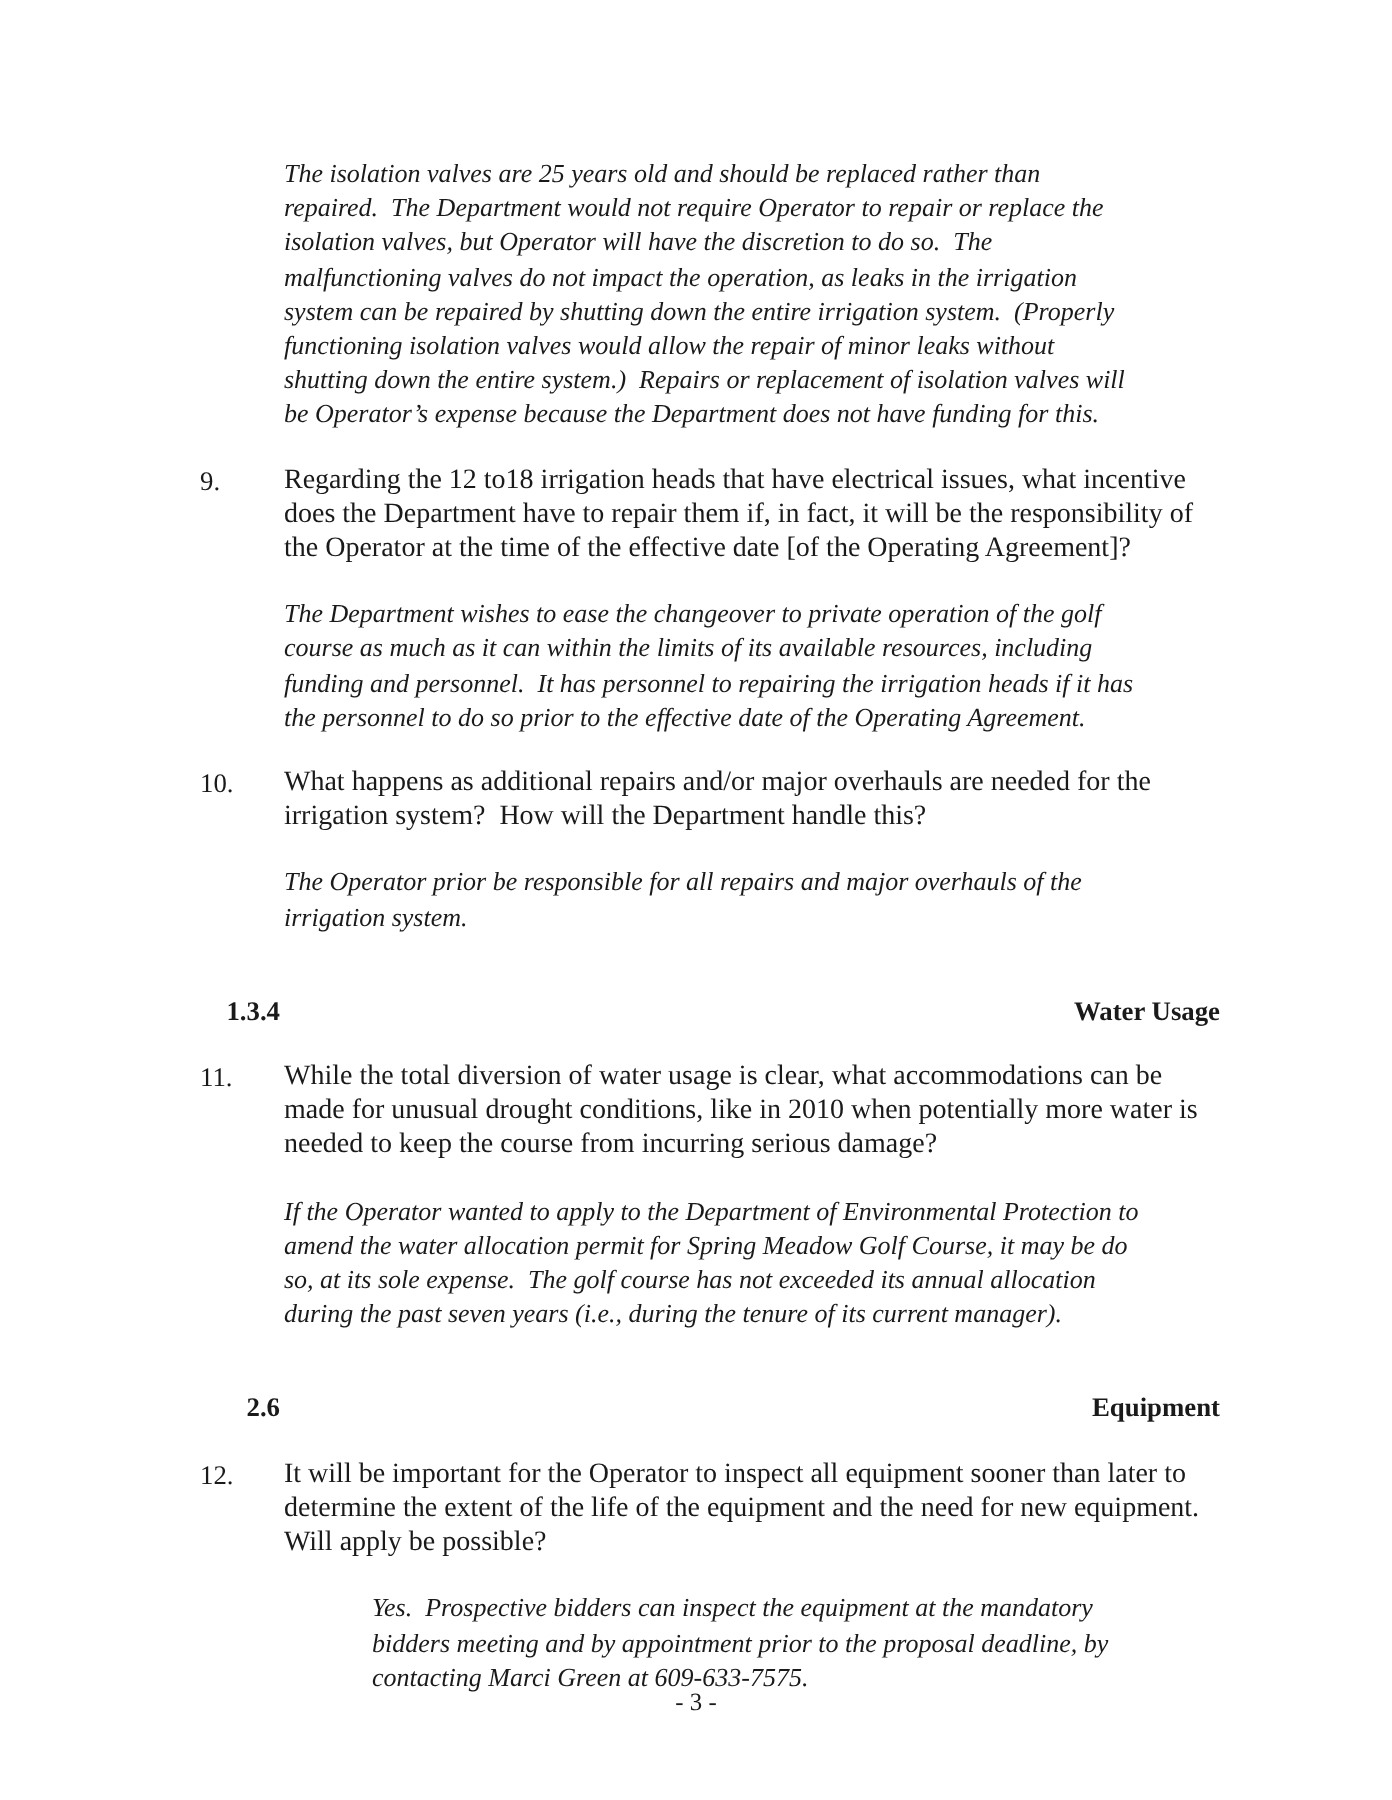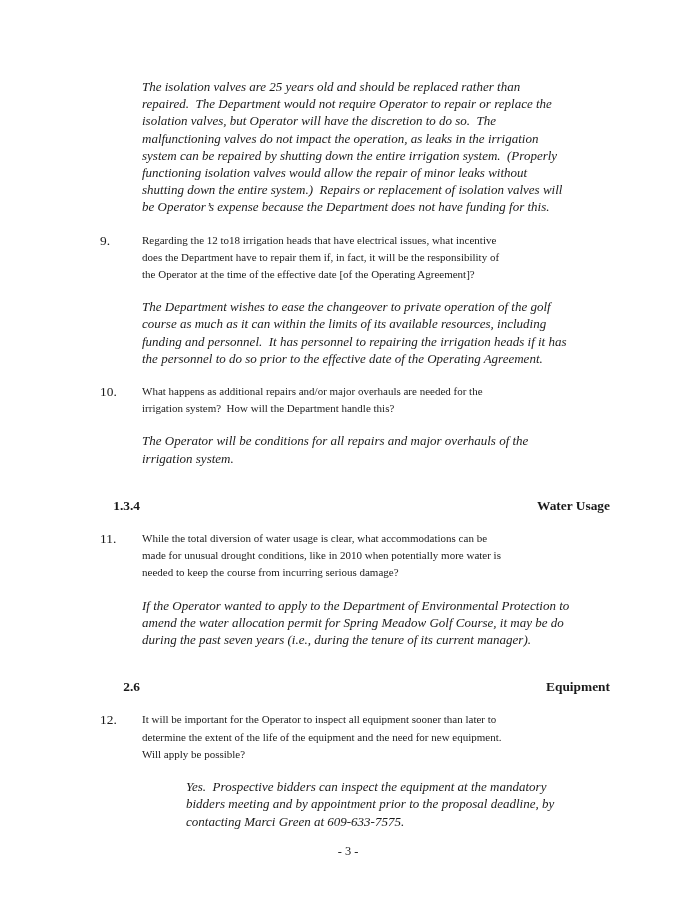--- a/index.html
+++ b/index.html
@@ -39,21 +39,21 @@
   .item-number {
     position: absolute;
     left: 0;
     top: 0;
     width: 36px;
     font-size: 13.4px;
     line-height: 17.2px;
     font-style: normal;
   }
   .item-body {
-    font-size: 11px;
+    font-size: 14px;
     line-height: 17.2px;
   }
 
   
   .answer {
     padding-left: 42px;
     margin-top: 15px;
     font-style: italic;
     font-size: 13px;
     line-height: 17.2px;
@@ -135,40 +135,41 @@
     </div>
 
     <div class="item">
       <span class="item-number">10.</span>
       <div class="item-body">
         <span class="line">What happens as additional repairs and/or major overhauls are needed for the</span>
         <span class="line">irrigation system?  How will the Department handle this?</span>
       </div>
     </div>
     <div class="answer">
-      <span class="line">The Operator will be conditions for all repairs and major overhauls of the</span>
+      <span class="line">The Operator prior be responsible for all repairs and major overhauls of the</span>
       <span class="line">irrigation system.</span>
     </div>
 
     <div class="heading">
       <span class="heading-number">1.3.4</span>
       <span class="heading-title">Water Usage</span>
     </div>
 
     <div class="item">
       <span class="item-number">11.</span>
       <div class="item-body">
         <span class="line">While the total diversion of water usage is clear, what accommodations can be</span>
         <span class="line">made for unusual drought conditions, like in 2010 when potentially more water is</span>
         <span class="line">needed to keep the course from incurring serious damage?</span>
       </div>
     </div>
     <div class="answer">
       <span class="line">If the Operator wanted to apply to the Department of Environmental Protection to</span>
       <span class="line">amend the water allocation permit for Spring Meadow Golf Course, it may be do</span>
+      <span class="line">so, at its sole expense.  The golf course has not exceeded its annual allocation</span>
       <span class="line">during the past seven years (i.e., during the tenure of its current manager).</span>
     </div>
 
     <div class="heading">
       <span class="heading-number">2.6</span>
       <span class="heading-title">Equipment</span>
     </div>
 
     <div class="item">
       <span class="item-number">12.</span>

